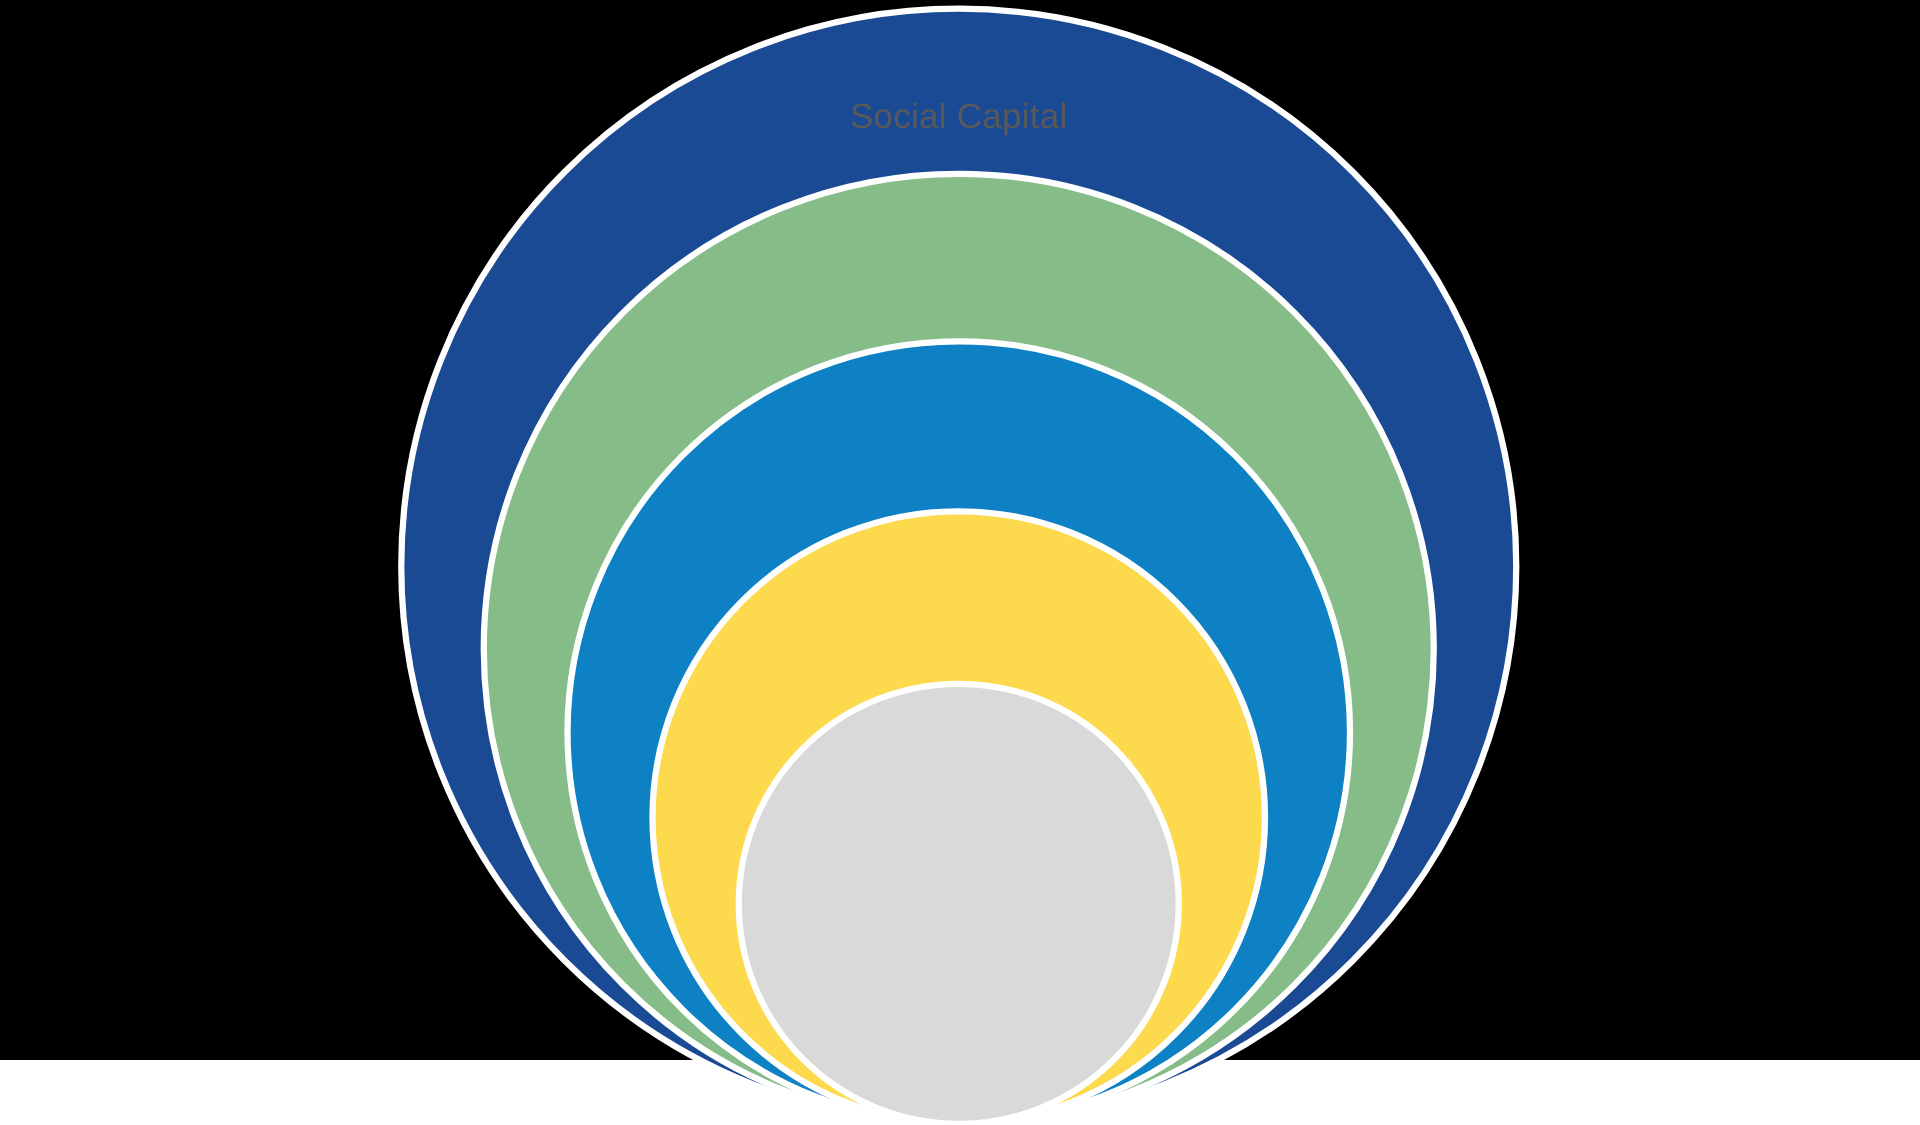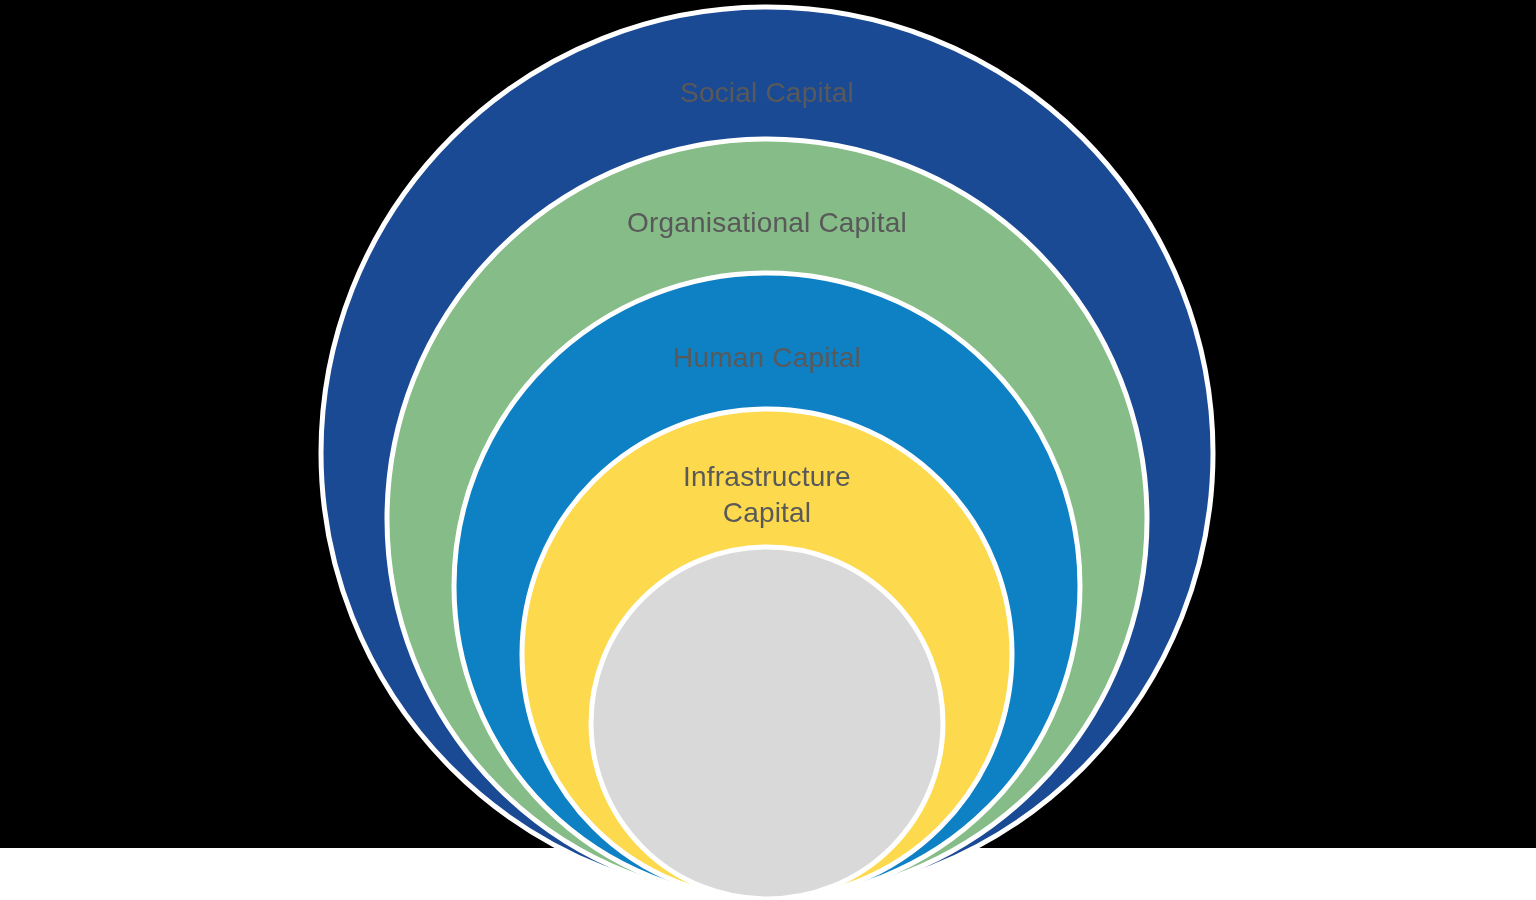--- a/index.html
+++ b/index.html
@@ -51,20 +51,17 @@
   <svg width="1536" height="900" viewBox="0 0 1536 900">
     <circle cx="767" cy="453" r="446" stroke="#ffffff" stroke-width="5" fill="#1b4a94"></circle>
     <circle cx="767" cy="519" r="380" stroke="#ffffff" stroke-width="5" fill="#85bc87"></circle>
     <circle cx="767" cy="586" r="313" stroke="#ffffff" stroke-width="5" fill="#0e81c4"></circle>
     <circle cx="767" cy="654" r="245" stroke="#ffffff" stroke-width="5" fill="#fdd94d"></circle>
     <circle cx="767" cy="723" r="176" stroke="#ffffff" stroke-width="5" fill="#d9d9d9"></circle>
   </svg>
 
   <div class="ring-label" style="top: 76px; color: rgb(89, 89, 89);">Social Capital</div>
 
-  <div class="ring-label" style="top: 206px; color: rgb(89, 89, 89);">Organisational Capital</div>
 
-  <div class="ring-label" style="top: 341px; color: rgb(89, 89, 89);">Human Capital</div>
 
-  <div class="ring-label wrap" style="top: 459px; color: rgb(89, 89, 89);">Infrastructure Capital</div>
 
 
 </div>
 
 </body></html>

